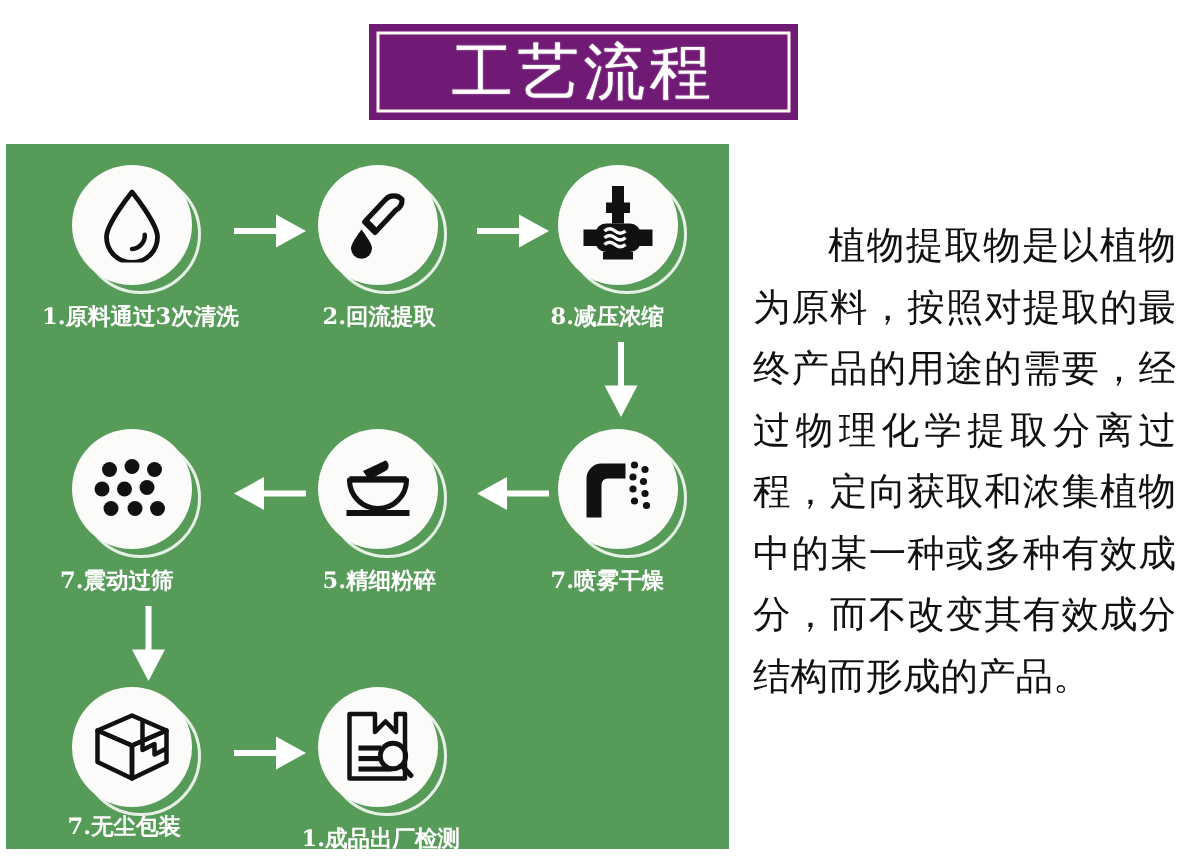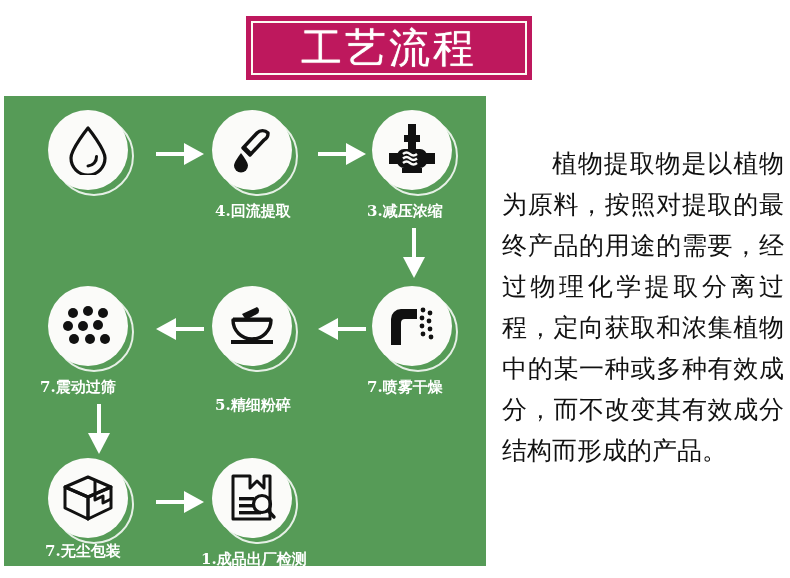--- a/index.html
+++ b/index.html
@@ -9,21 +9,21 @@
     font-family:"Liberation Sans","DejaVu Sans",sans-serif;
     overflow:hidden;
     position:relative;
   }
 
   
   #title-banner{
     position:absolute;
     left:246px; top:16px;
     width:286px; height:64px;
-    background:#be185d;
+    background:#701a75;
     box-sizing:border-box;
     display:flex;align-items:center;justify-content:center;
   }
   #title-inner{
     position:absolute;
     left:5px;top:5px;right:5px;bottom:5px;
     border:2px solid #fdfbf3;
     box-sizing:border-box;
     display:flex;align-items:center;justify-content:center;
   }
@@ -113,41 +113,42 @@
     <div class="ring"></div>
     <div class="disc">
       <span>
         <svg width="46" height="50" viewBox="0 0 46 50">
           <path d="M23 3 C23 3 6 24 6 33 a17 17 0 0 0 34 0 C40 24 23 3 23 3 Z" fill="none" stroke="#111" stroke-width="3.2" stroke-linejoin="round"></path>
           <path d="M31.5 31.5 a9 9 0 0 1 -8.5 9.5" fill="none" stroke="#111" stroke-width="3" stroke-linecap="round"></path>
         </svg>
       </span>
     </div>
   </div>
+  <div class="node-label" style="left:24px;top:108px;">1.原料通过3次清洗</div>
 
   <div class="arrow" style="left:150px;top:45px;">
     <svg width="52" height="26" viewBox="0 0 52 26">
       <path d="M2 13 L36 13" stroke="#ffffff" stroke-width="4" stroke-linecap="butt"></path>
       <path d="M30 2 L50 13 L30 24 Z" fill="#ffffff"></path>
     </svg>
   </div>
 
   <div class="node" style="left:208px;top:14px;">
     <div class="ring"></div>
     <div class="disc">
       <span>
         <svg width="50" height="48" viewBox="0 0 50 48">
           <path d="M41 7 a7.5 7.5 0 0 0 -11 0 L16 22 l7 7 L37 14 a7.5 7.5 0 0 0 4 -7 Z" fill="none" stroke="#111" stroke-width="3.4" stroke-linejoin="round"></path>
           <path d="M17 21 L23 27" stroke="#111" stroke-width="3.4"></path>
           <path d="M14 27 C14 27 7 36 7 39.5 a7 7 0 0 0 14 0 C21 36 14 27 14 27 Z" fill="#111"></path>
         </svg>
       </span>
     </div>
   </div>
-  <div class="node-label" style="left:211px;top:108px;">4.回流提取</div>
+  <div class="node-label" style="left:211px;top:108px;">2.回流提取</div>
 
   <div class="arrow" style="left:312px;top:45px;">
     <svg width="52" height="26" viewBox="0 0 52 26">
       <path d="M2 13 L36 13" stroke="#ffffff" stroke-width="4"></path>
       <path d="M30 2 L50 13 L30 24 Z" fill="#ffffff"></path>
     </svg>
   </div>
 
   <div class="node" style="left:368px;top:14px;">
     <div class="ring"></div>
@@ -161,21 +162,21 @@
           <rect x="3" y="31" width="9" height="11" fill="#111"></rect>
           <rect x="40" y="31" width="9" height="11" fill="#111"></rect>
           <rect x="16" y="46" width="20" height="5" fill="#111"></rect>
           <path d="M17 32 q3.5 -3 7 0 t7 0" fill="none" stroke="#fbfbf9" stroke-width="2.4"></path>
           <path d="M17 36.5 q3.5 -3 7 0 t7 0" fill="none" stroke="#fbfbf9" stroke-width="2.4"></path>
           <path d="M17 41 q3.5 -3 7 0 t7 0" fill="none" stroke="#fbfbf9" stroke-width="2.4"></path>
         </svg>
       </span>
     </div>
   </div>
-  <div class="node-label" style="left:363px;top:108px;">3.减压浓缩</div>
+  <div class="node-label" style="left:363px;top:108px;">8.减压浓缩</div>
 
   <div class="arrow" style="left:395px;top:130px;">
     <svg width="30" height="54" viewBox="0 0 30 54">
       <path d="M15 2 L15 36" stroke="#ffffff" stroke-width="4"></path>
       <path d="M4 31 L15 52 L26 31 Z" fill="#ffffff"></path>
     </svg>
   </div>
 
   <div class="node" style="left:368px;top:190px;">
     <div class="ring"></div>
@@ -210,21 +211,21 @@
       <span>
         <svg width="52" height="44" viewBox="0 0 52 44">
           <path d="M31 3 a4 4 0 0 1 0 7 L20 16 L16 10 Z" fill="#111"></path>
           <path d="M7 16 L45 16 a19 19 0 0 1 -38 0 Z" fill="none" stroke="#111" stroke-width="3.4" stroke-linejoin="round"></path>
           <rect x="7" y="13.5" width="38" height="4" fill="#111"></rect>
           <rect x="5" y="36" width="42" height="4" fill="#111"></rect>
         </svg>
       </span>
     </div>
   </div>
-  <div class="node-label" style="left:211px;top:302px;">5.精细粉碎</div>
+  <div class="node-label" style="left:211px;top:284px;">5.精细粉碎</div>
 
   <div class="arrow" style="left:150px;top:220px;">
     <svg width="52" height="26" viewBox="0 0 52 26">
       <path d="M16 13 L50 13" stroke="#ffffff" stroke-width="4"></path>
       <path d="M22 2 L2 13 L22 24 Z" fill="#ffffff"></path>
     </svg>
   </div>
 
   <div class="node" style="left:44px;top:190px;">
     <div class="ring"></div>

